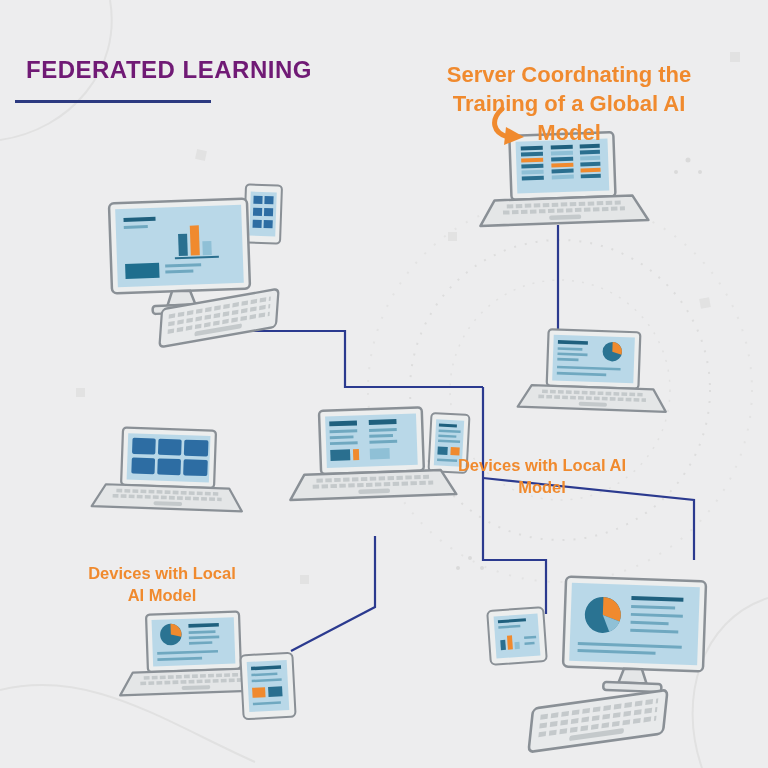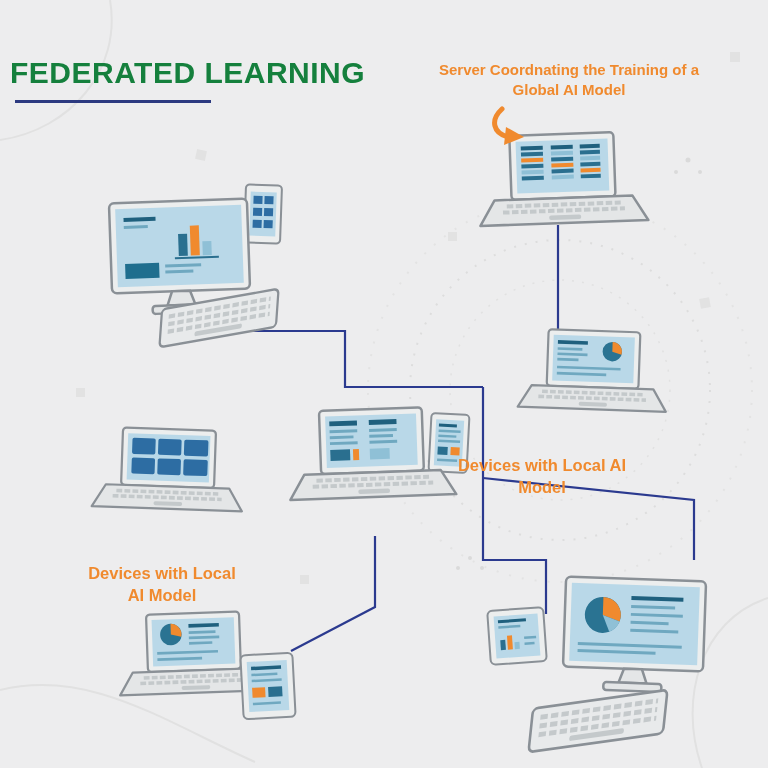--- a/index.html
+++ b/index.html
@@ -4,30 +4,30 @@
 <style>
   html,body{margin:0;padding:0;background:#ededee;}
   .canvas{
     position:relative;width:768px;height:768px;overflow:hidden;
     background:#ededee;font-family:"Liberation Sans",sans-serif;
   }
   .layer{position:absolute;left:0;top:0;width:768px;height:768px;}
   .dev{position:absolute;}
   .dev svg{display:block;width:100%;height:100%;overflow:visible;}
   .title{
-    position:absolute;left:10px;top:56px;width:400px;
-    font-size:30px;font-weight:bold;letter-spacing:.5px;color:#15803d;
+    position:absolute;left:26px;top:56px;width:400px;
+    font-size:24px;font-weight:bold;letter-spacing:.5px;color:#701a75;
   }
   .title-underline{
     position:absolute;left:15px;top:100px;width:196px;height:3px;background:#2c3a80;
   }
   .orange-label{
     position:absolute;color:#f08a2e;font-weight:bold;text-align:center;line-height:1.32;
   }
-  .lbl-server{left:424px;top:60px;width:290px;font-size:15px;}
+  .lbl-server{left:424px;top:60px;width:290px;font-size:22px;}
   .lbl-right{left:452px;top:455px;width:180px;font-size:16.5px;}
   .lbl-left{left:80px;top:563px;width:164px;font-size:16.5px;}
   .arrow{position:absolute;left:488px;top:106px;width:50px;height:42px;}
 </style>
 </head>
 <body>
 
 <div class="canvas">
 
   <svg class="layer" viewBox="0 0 768 768">

